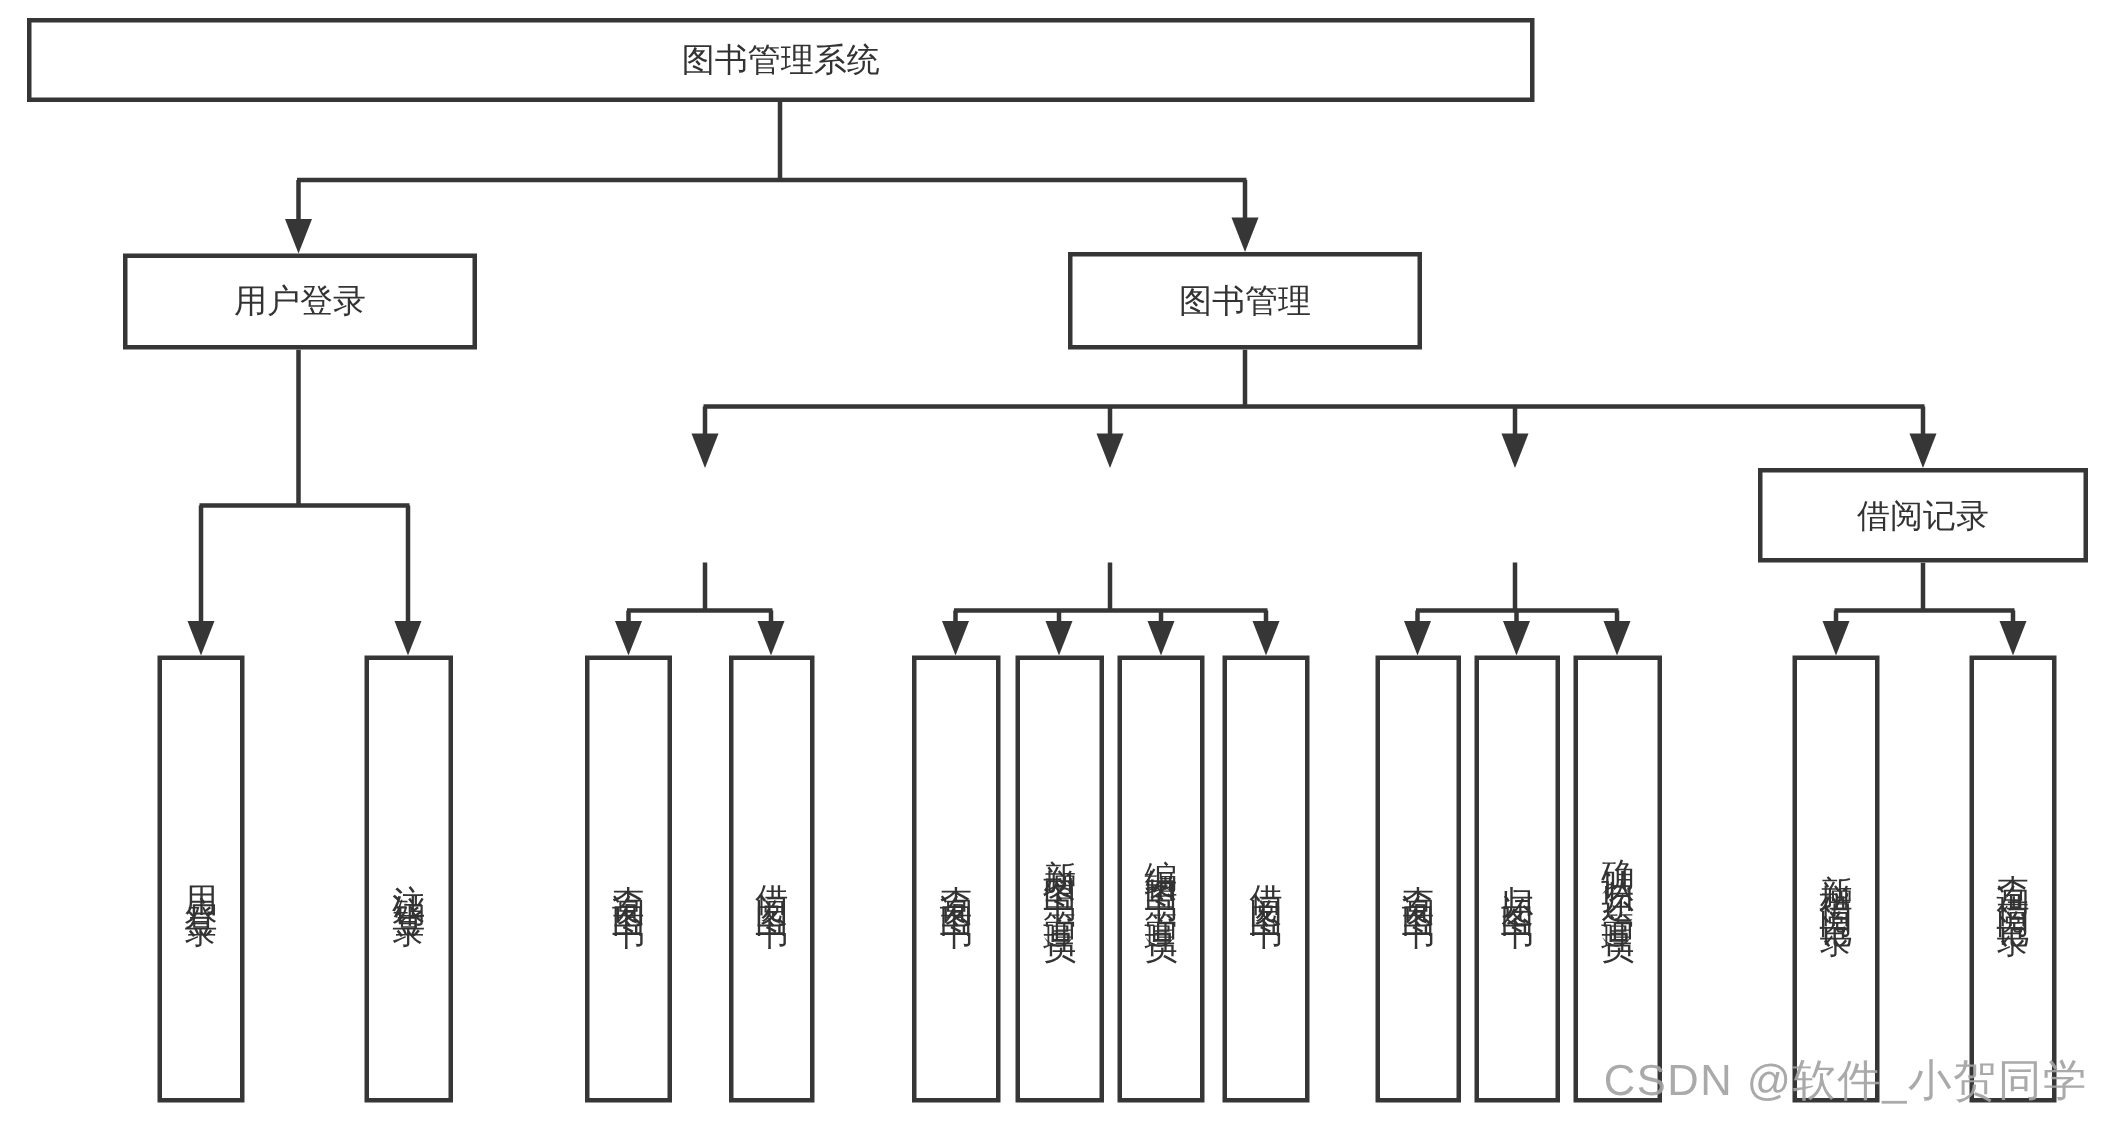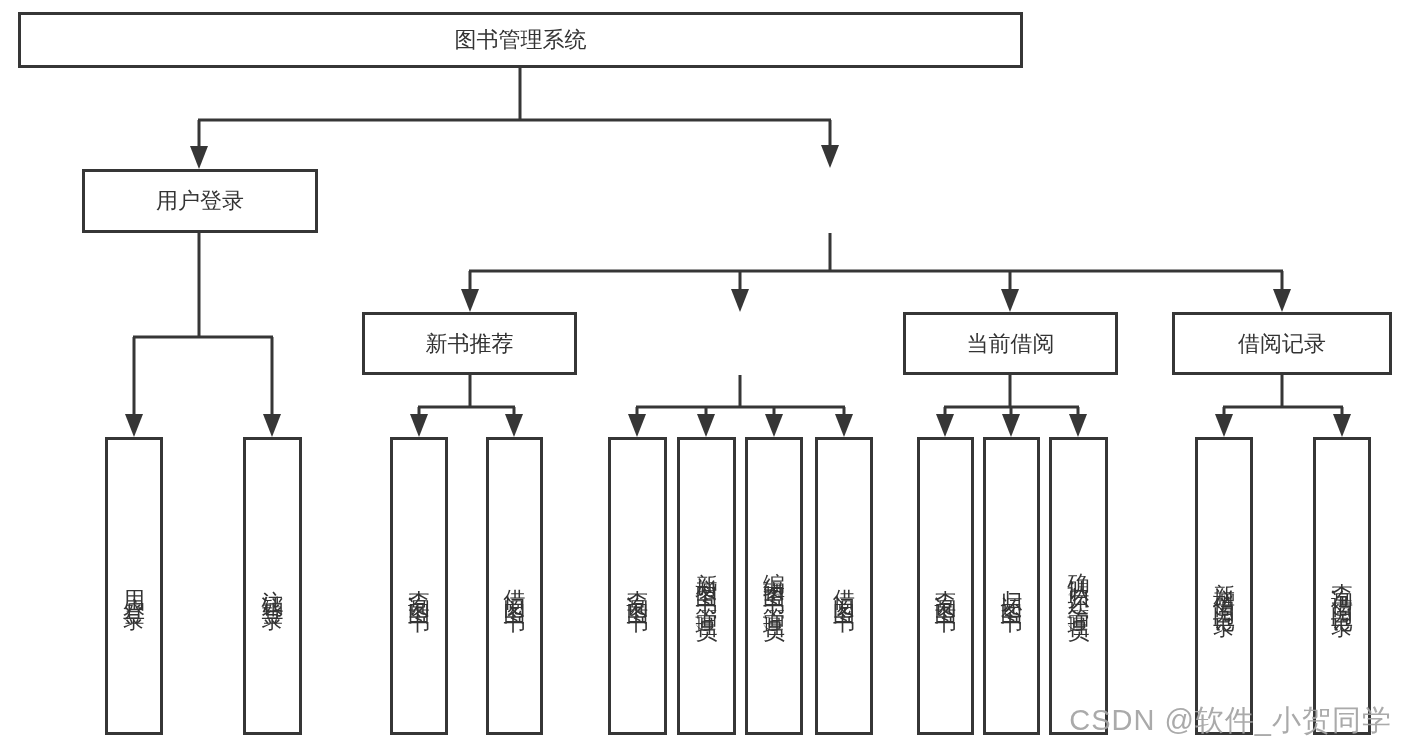--- a/index.html
+++ b/index.html
@@ -94,23 +94,22 @@
       <polygon points="1002,414 1020,414 1011,437"></polygon>
       <polygon points="1069,414 1087,414 1078,437"></polygon>
       <polygon points="1215,414 1233,414 1224,437"></polygon>
       <polygon points="1333,414 1351,414 1342,437"></polygon>
     </g>
   </svg>
 
   <div class="node" style="left:18px; top:12px; width:1005px; height:56px;">图书管理系统</div>
 
   <div class="node" style="left:82px; top:169px; width:236px; height:64px;">用户登录</div>
+  <div class="node" style="left:712px; top:168px; width:236px; height:65px;">图书管理</div>
 
-  <div class="node" style="left:362px; top:312px; width:215px; height:63px;">新书推荐</div>
-  <div class="node" style="left:903px; top:312px; width:215px; height:63px;">当前借阅</div>
   <div class="node" style="left:1172px; top:312px; width:220px; height:63px;">借阅记录</div>
 
   <div class="node vertical" style="left:105px; top:437px; width:58px; height:298px;">用户登录</div>
   <div class="node vertical" style="left:243px; top:437px; width:59px; height:298px;">注销登录</div>
 
   <div class="node vertical" style="left:390px; top:437px; width:58px; height:298px;">查询图书</div>
   <div class="node vertical" style="left:486px; top:437px; width:57px; height:298px;">借阅图书</div>
 
   <div class="node vertical" style="left:608px; top:437px; width:59px; height:298px;">查询图书</div>
   <div class="node vertical" style="left:677px; top:437px; width:59px; height:298px;">新增图书（管理员）</div>

